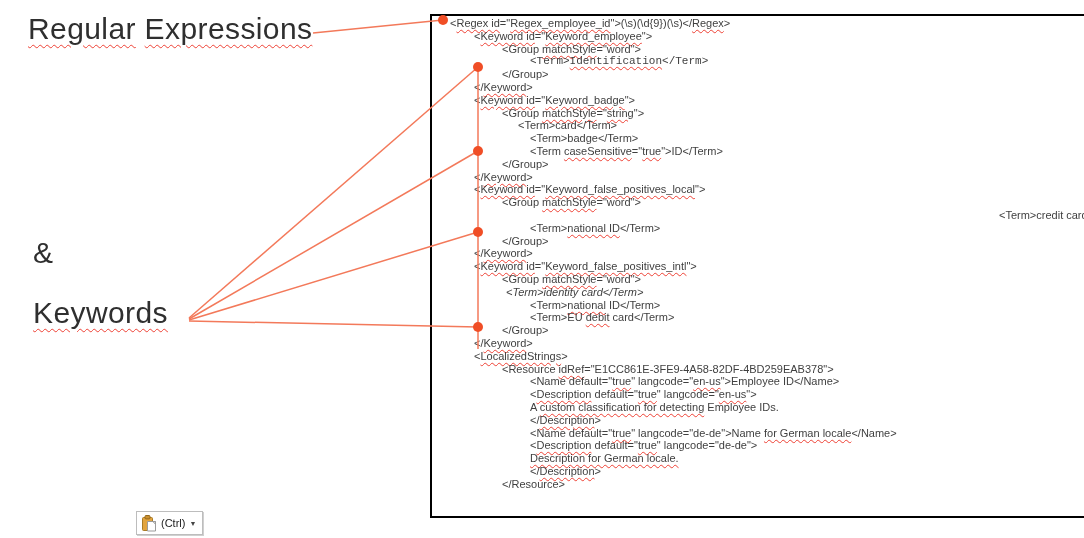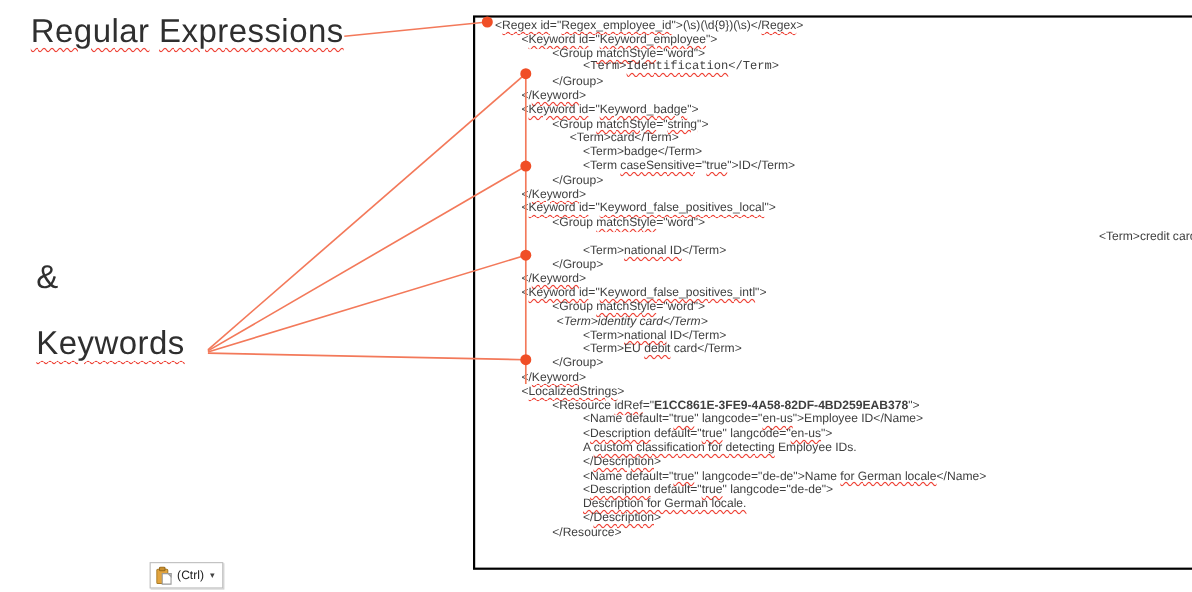--- a/index.html
+++ b/index.html
@@ -53,21 +53,21 @@
     color:var(--xml-text);
     white-space:pre;
   }
   .sq{
     text-decoration:underline;
     text-decoration-style:wavy;
     text-decoration-color:var(--squiggle);
     text-decoration-thickness:1px;
     text-underline-offset:2px;
   }
-  .b{font-weight:bold;}
+  .b{font-weight:normal;}
   
   .connector-layer{
     position:absolute;left:0;top:0;width:1084px;height:538px;
     pointer-events:none;
   }
   
   .paste-btn{
     position:absolute;
     left:136px;top:511px;
     height:24px;

